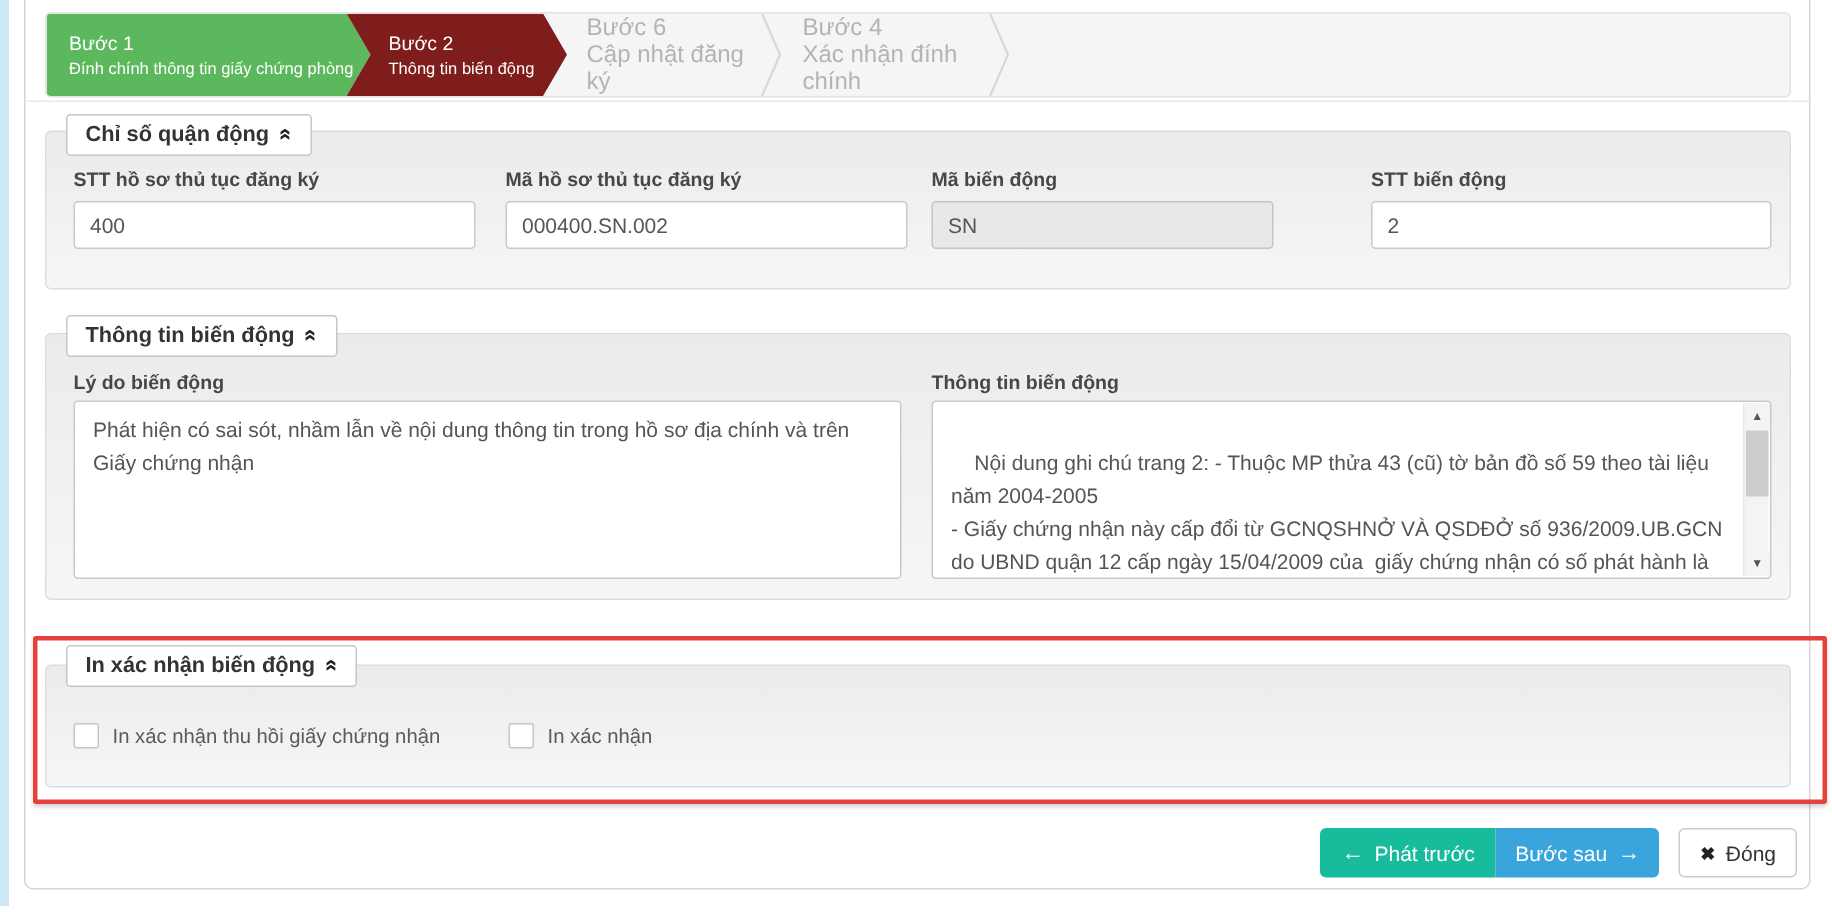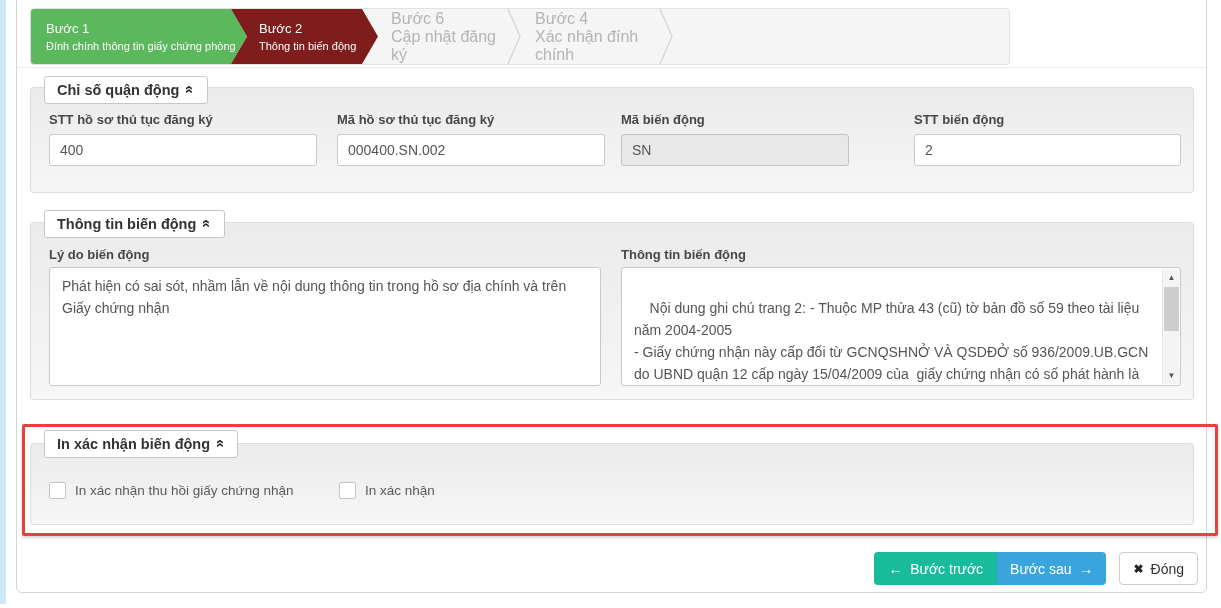--- a/index.html
+++ b/index.html
@@ -8,21 +8,21 @@
   .abs { position:absolute; }
 
   
   .edge-strip { left:0; top:0; width:6px; height:604px; background:#cfe8f6; }
 
   
   .modal { left:16px; top:-8px; width:1191px; height:601px; background:#fff;
            border:1px solid #d5d5d5; border-radius:6px; }
 
   
-  .wizard { left:30px; top:8px; width:980px; height:57px; background:#f5f5f5;
+  .wizard { left:30px; top:8px; width:1164px; height:57px; background:#f5f5f5;
             border:1px solid #e2e2e2; border-radius:4px; overflow:hidden;
             display:flex; }
   .wizard-divider { left:17px; top:67px; width:1189px; height:0;
                     border-top:1px solid #eaeaea; }
   .step { display:flex; flex-direction:column; justify-content:center;
           height:100%; color:#fff; }
   .step .t1 { font-size:13px; line-height:14px; }
   .step .t2 { font-size:11px; line-height:12px; margin-top:4px; }
   .step1 { width:216px; background:#5cb85c; padding-left:15px;
            clip-path:polygon(0 0, calc(100% - 16px) 0, 100% 50%, calc(100% - 16px) 100%, 0 100%); }
@@ -190,21 +190,21 @@
   </div>
   <div class="check-item ck2">
     <span class="checkbox"></span>
     <span class="lbl">In xác nhận</span>
   </div>
 </div>
 
 <div class="abs btn-row">
   <div class="btn btn-prev">
     <span class="ic">←</span>
-    <span>Bước trước</span>
+    <span>Phát trước</span>
   </div>
   <div class="btn btn-next">
     <span>Bước sau</span>
     <span class="ic">→</span>
   </div>
   <div class="btn btn-close">
     <span class="ic">✖</span>
     <span>Đóng</span>
   </div>
 </div>

